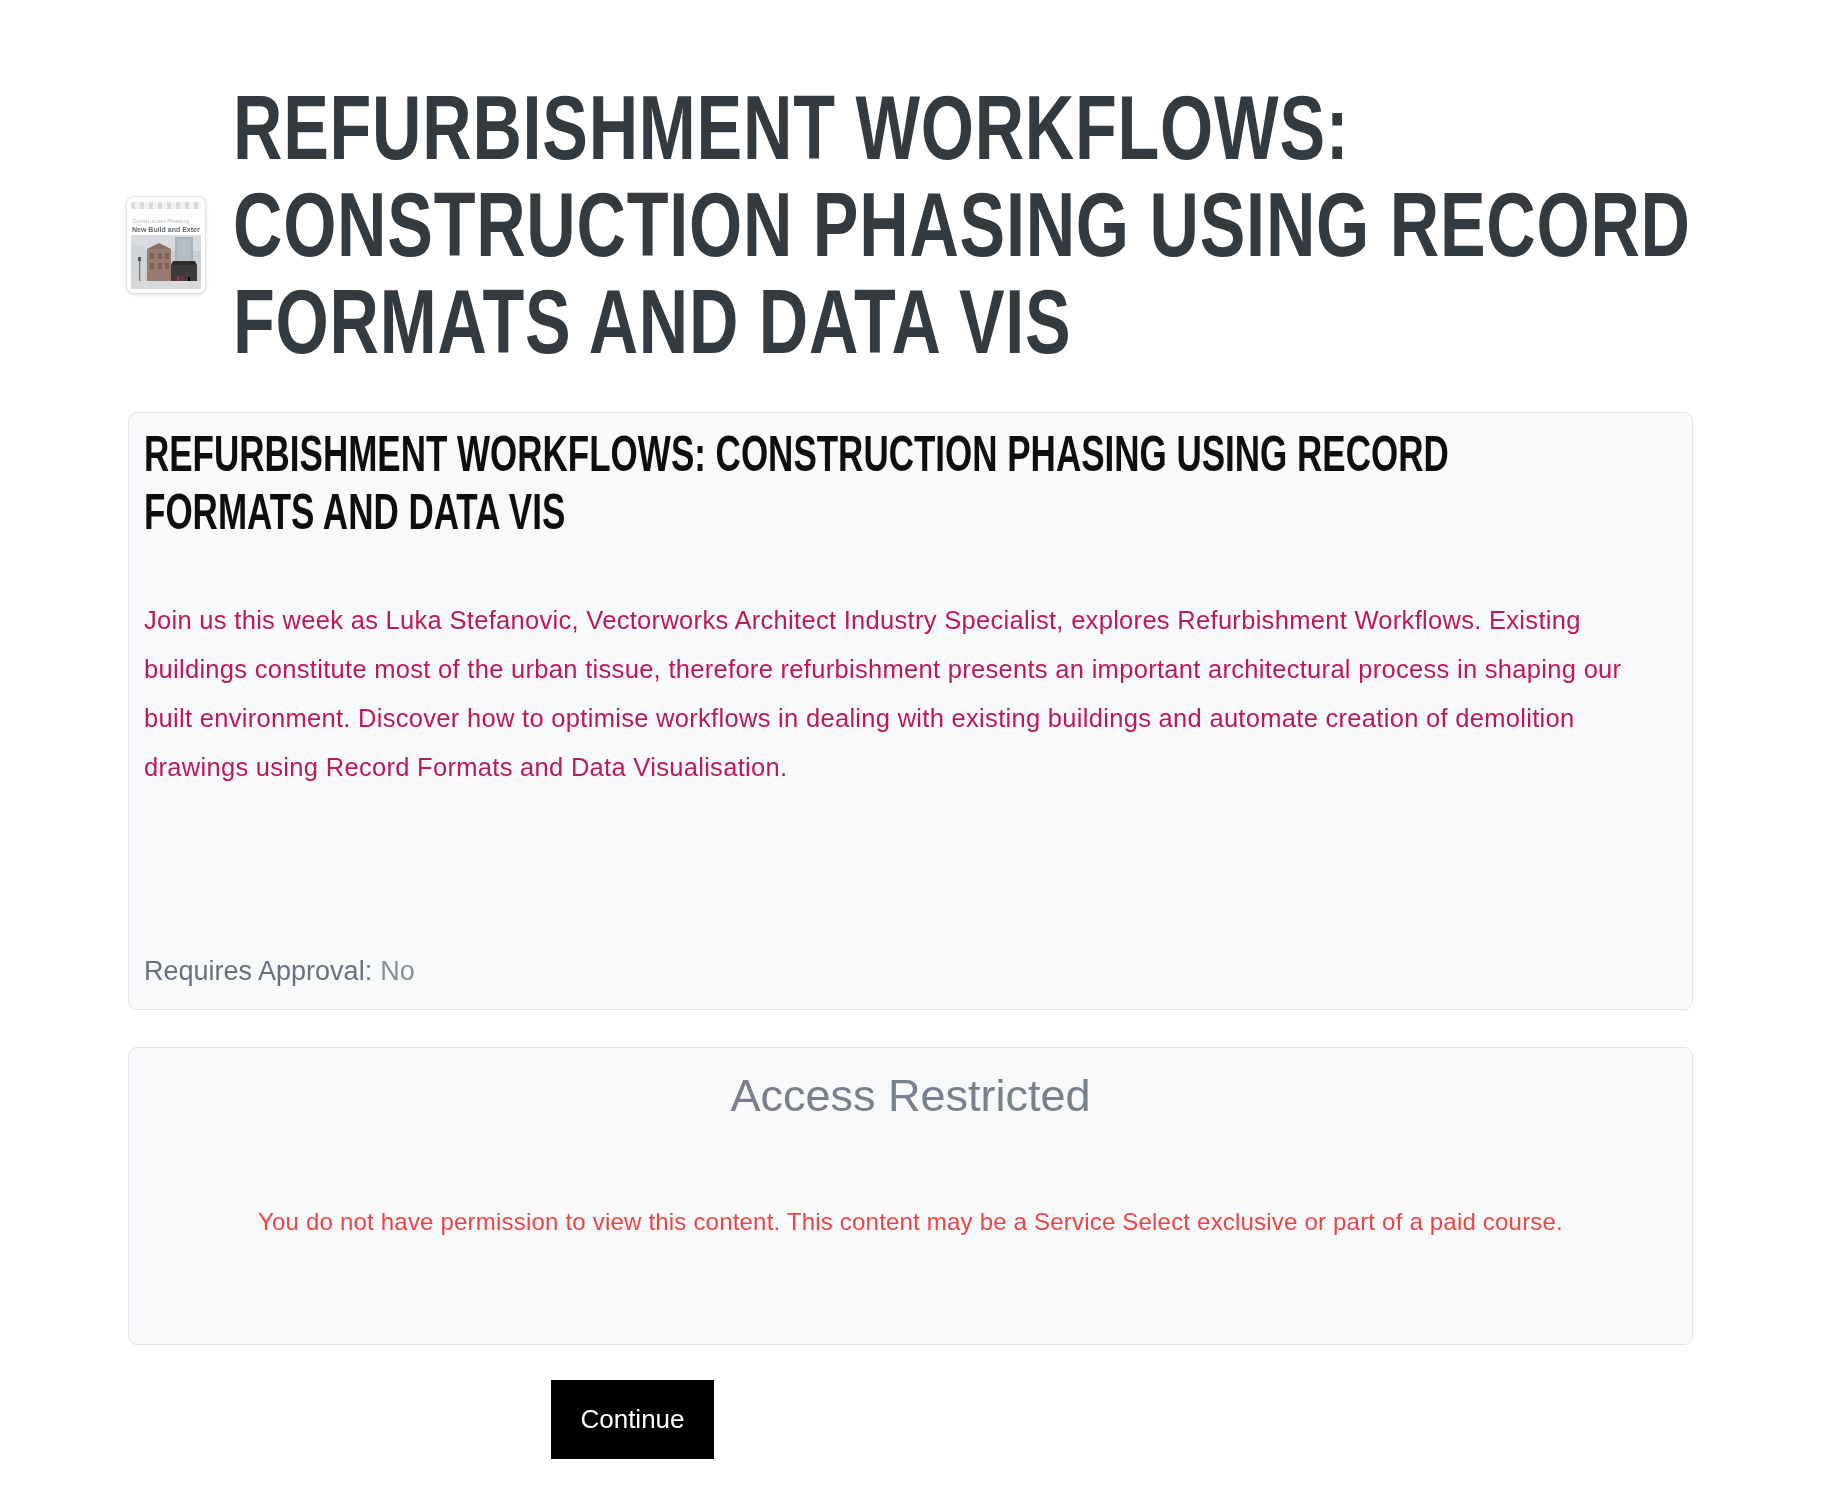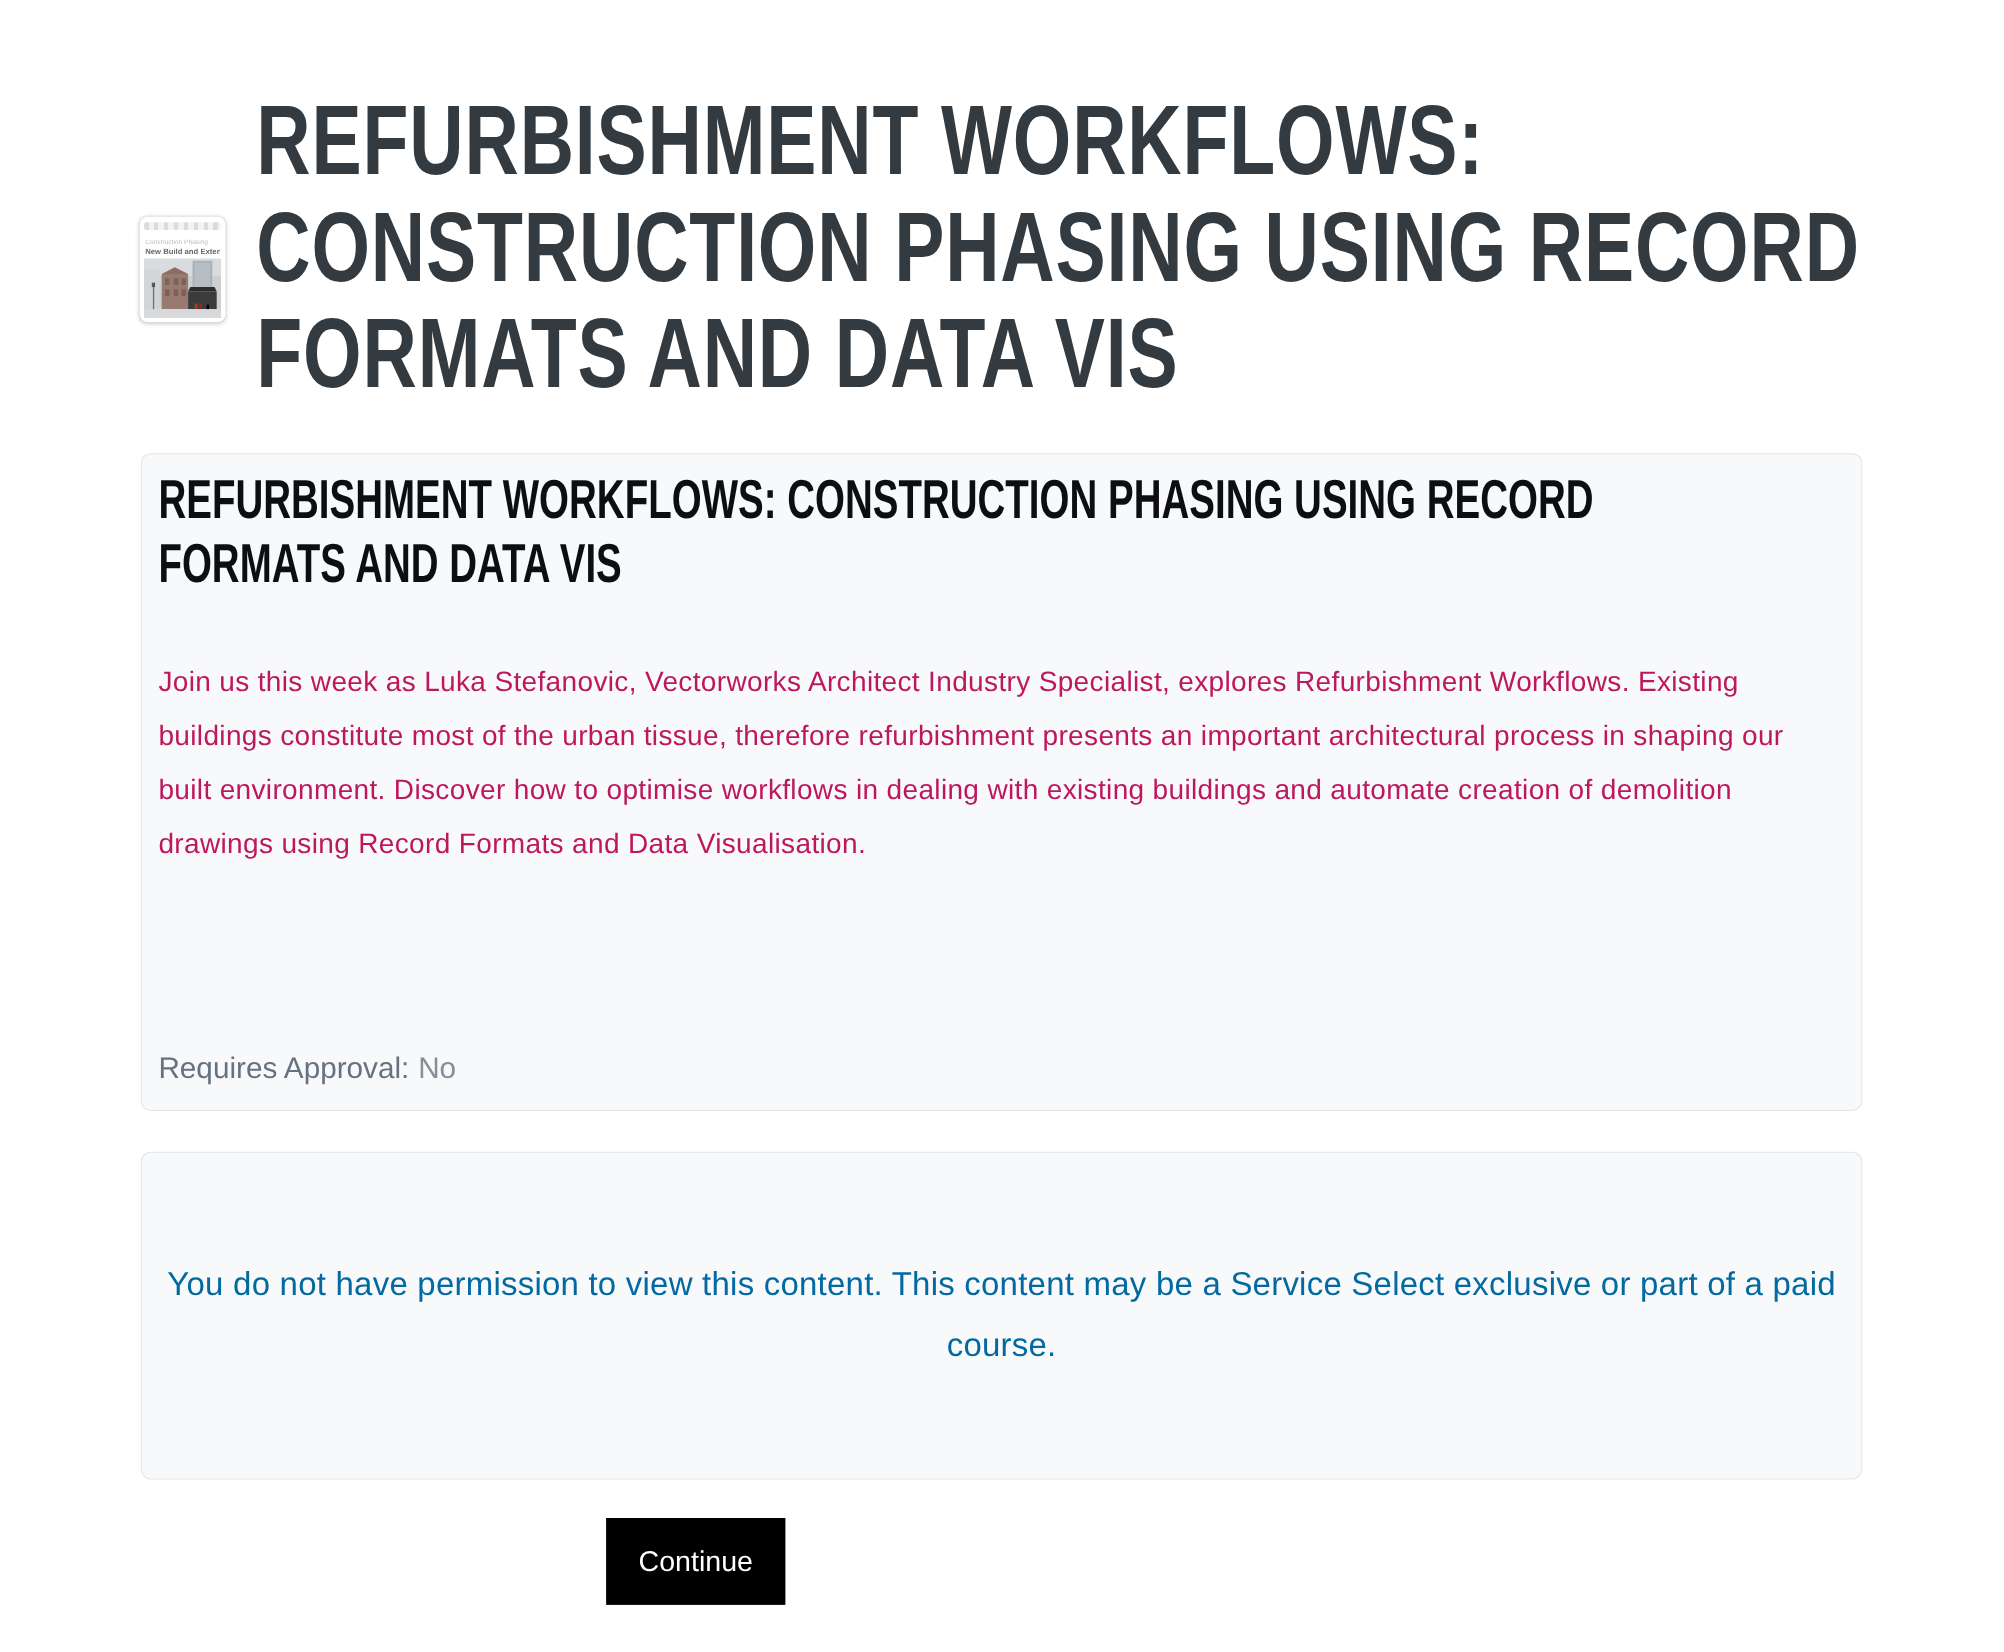--- a/index.html
+++ b/index.html
@@ -91,23 +91,23 @@
 
   .access-title {
     margin-top: 2px;
     font-size: 45px; line-height: 52px;
     font-weight: 400;
     color: #76818d;
   }
   .access-message {
     margin: 72px auto 0 auto;
     max-width: 1525px;
-    font-size: 30px; line-height: 56px;
+    font-size: 24px; line-height: 56px;
     letter-spacing: 0.2px;
-    color: #0369a1;
+    color: #ef4444;
   }
 
   
   .continue-btn {
     position: absolute; left: 551px; top: 1380px;
     width: 163px; height: 79px;
     background: #000000;
     color: #ffffff;
     border: none;
     font-family: "Liberation Sans", "DejaVu Sans", sans-serif;
@@ -156,16 +156,17 @@
   <div class="card-title-wrap">
     <h2 class="card-title">REFURBISHMENT WORKFLOWS: CONSTRUCTION PHASING USING RECORD FORMATS AND DATA VIS</h2>
   </div>
   <p class="card-description">Join us this week as Luka Stefanovic, Vectorworks Architect Industry Specialist, explores Refurbishment Workflows. Existing buildings constitute most of the urban tissue, therefore refurbishment presents an important architectural process in shaping our built environment. Discover how to optimise workflows in dealing with existing buildings and automate creation of demolition drawings using Record Formats and Data Visualisation.</p>
   <div class="approval-row">
     <span class="approval-label">Requires Approval:</span><span class="approval-value">No</span>
   </div>
 </section>
 
 <section class="card card-access">
+  <h3 class="access-title">Access Restricted</h3>
   <p class="access-message">You do not have permission to view this content. This content may be a Service Select exclusive or part of a paid course.</p>
 </section>
 
 <button class="continue-btn">Continue</button>
 
 </body></html>

